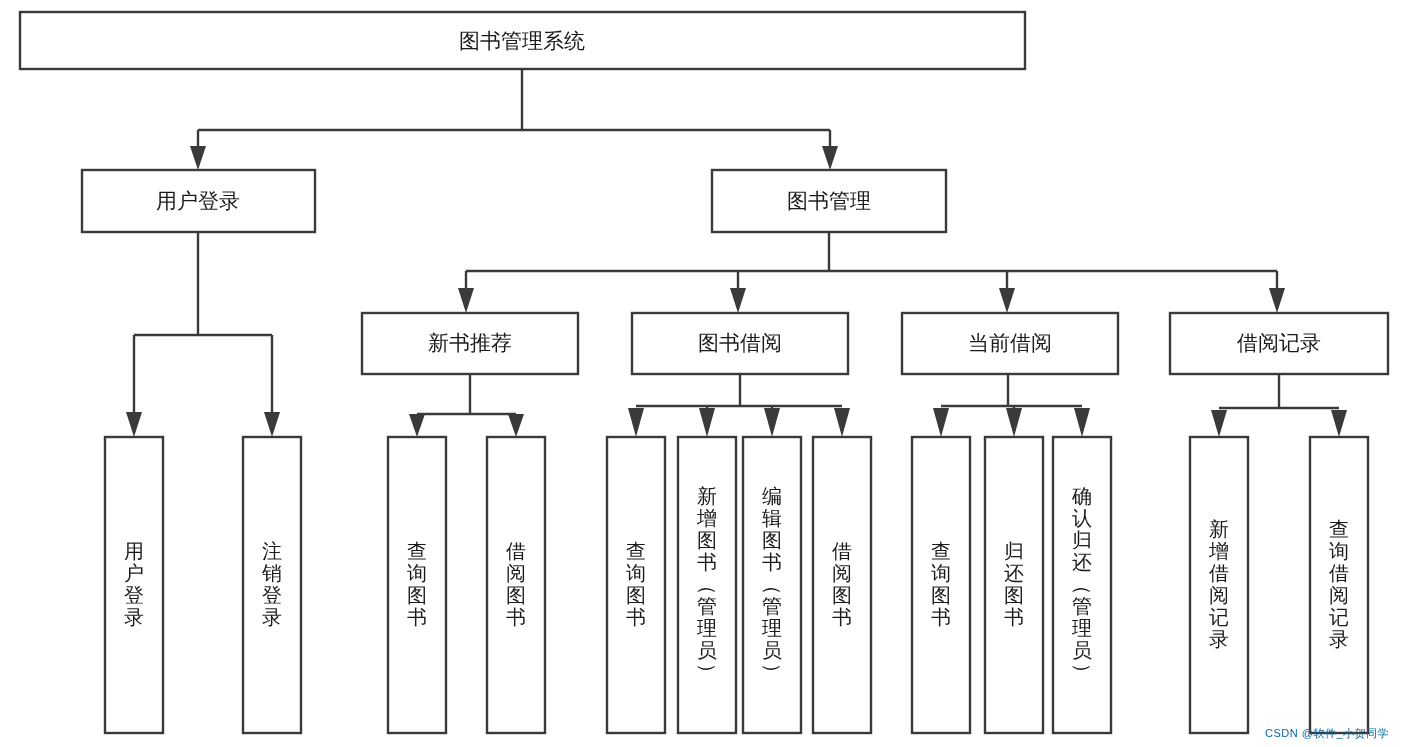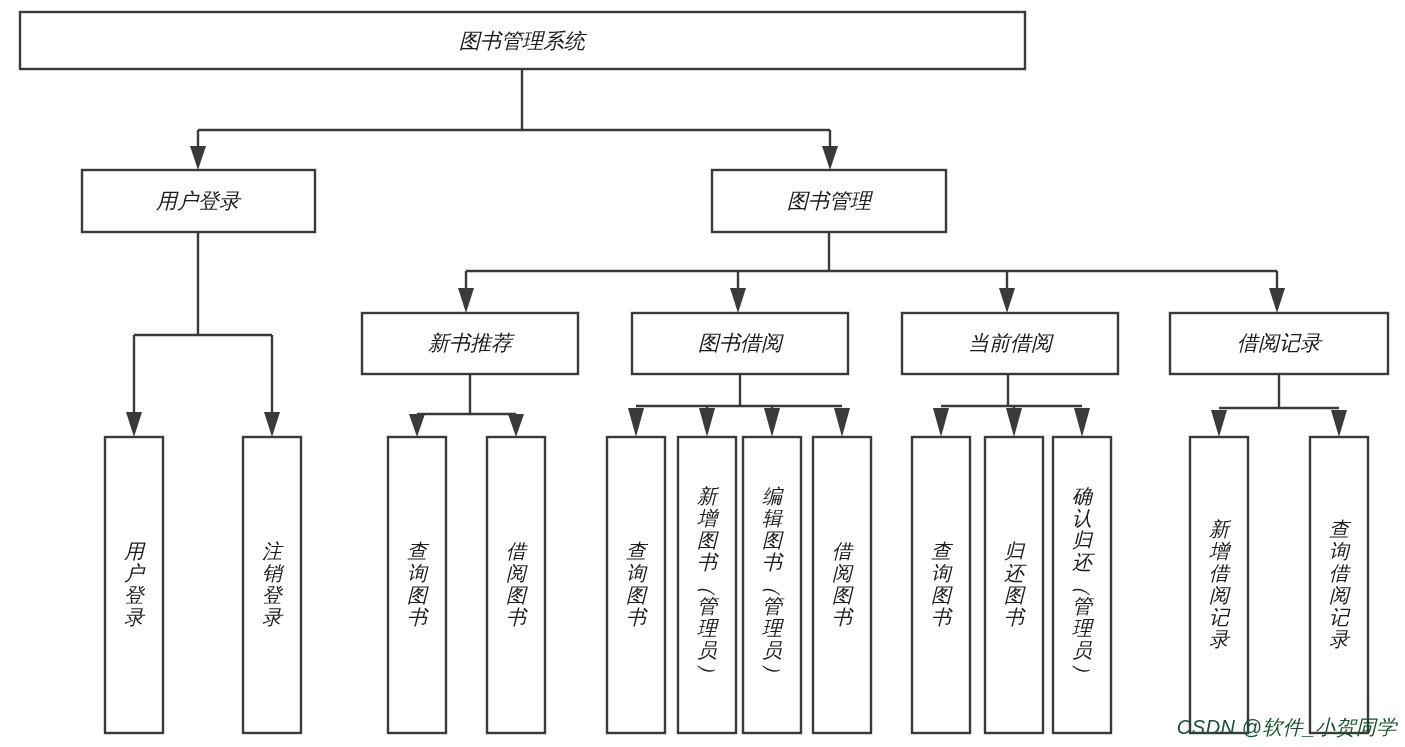--- a/index.html
+++ b/index.html
@@ -9,21 +9,20 @@
   }
   body {
     font-family: "Liberation Sans", "DejaVu Sans", sans-serif;
   }
   #diagram-root {
     position: relative;
     width: 1405px;
     height: 747px;
     background: #ffffff;
     overflow: hidden;
-    font-style: italic;
   }
   svg#tree-svg {
     position: absolute;
     left: 0;
     top: 0;
     width: 1405px;
     height: 747px;
     display: block;
   }
   .node-box {
@@ -69,25 +68,25 @@
     text-align: center;
     pointer-events: none;
     white-space: pre;
   }
   .leaf-label span {
     display: block;
     height: 22px;
   }
   .watermark {
     position: absolute;
-    right: 8px;
+    right: 16px;
     bottom: 6px;
     font-family: "Liberation Sans", "DejaVu Sans", sans-serif;
-    font-size: 20px;
-    color: #14532d;
+    font-size: 11px;
+    color: #0369a1;
     letter-spacing: 0.5px;
     user-select: none;
     white-space: nowrap;
   }
 </style>
 </head>
 <body>
 
 <div id="diagram-root">
 

